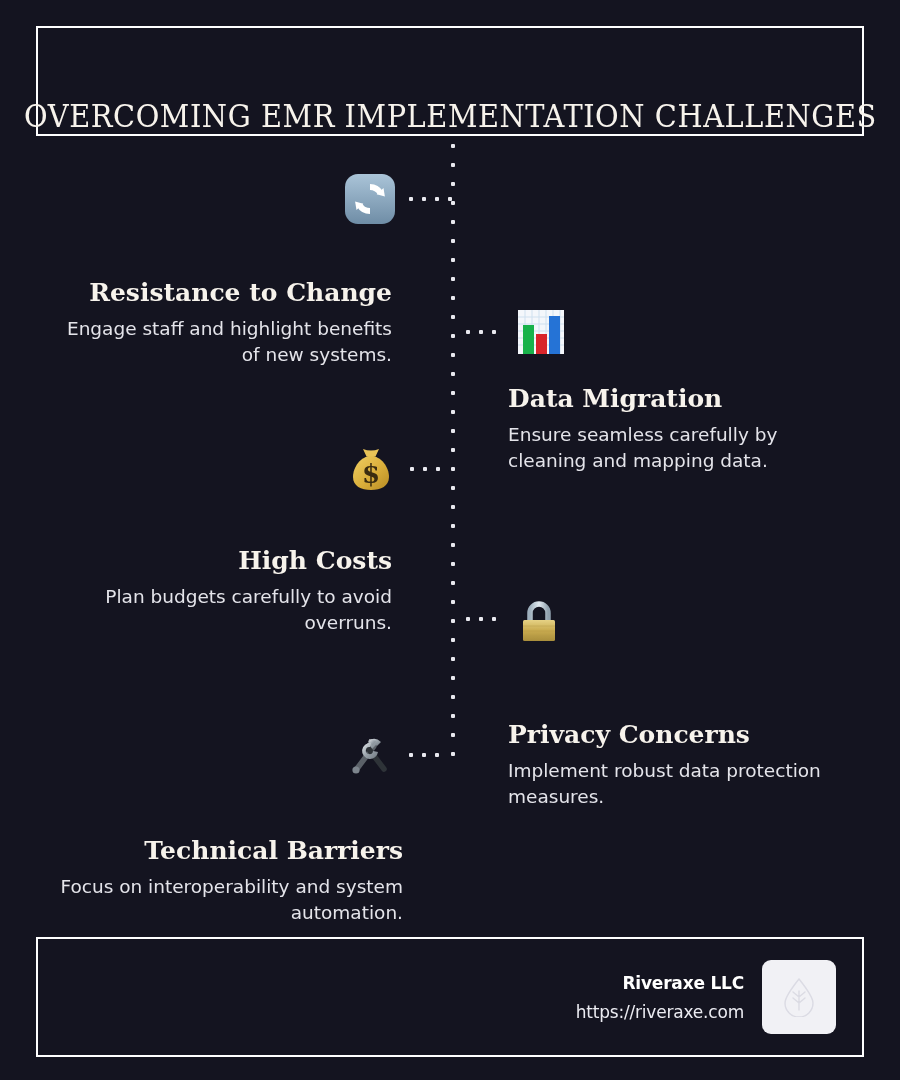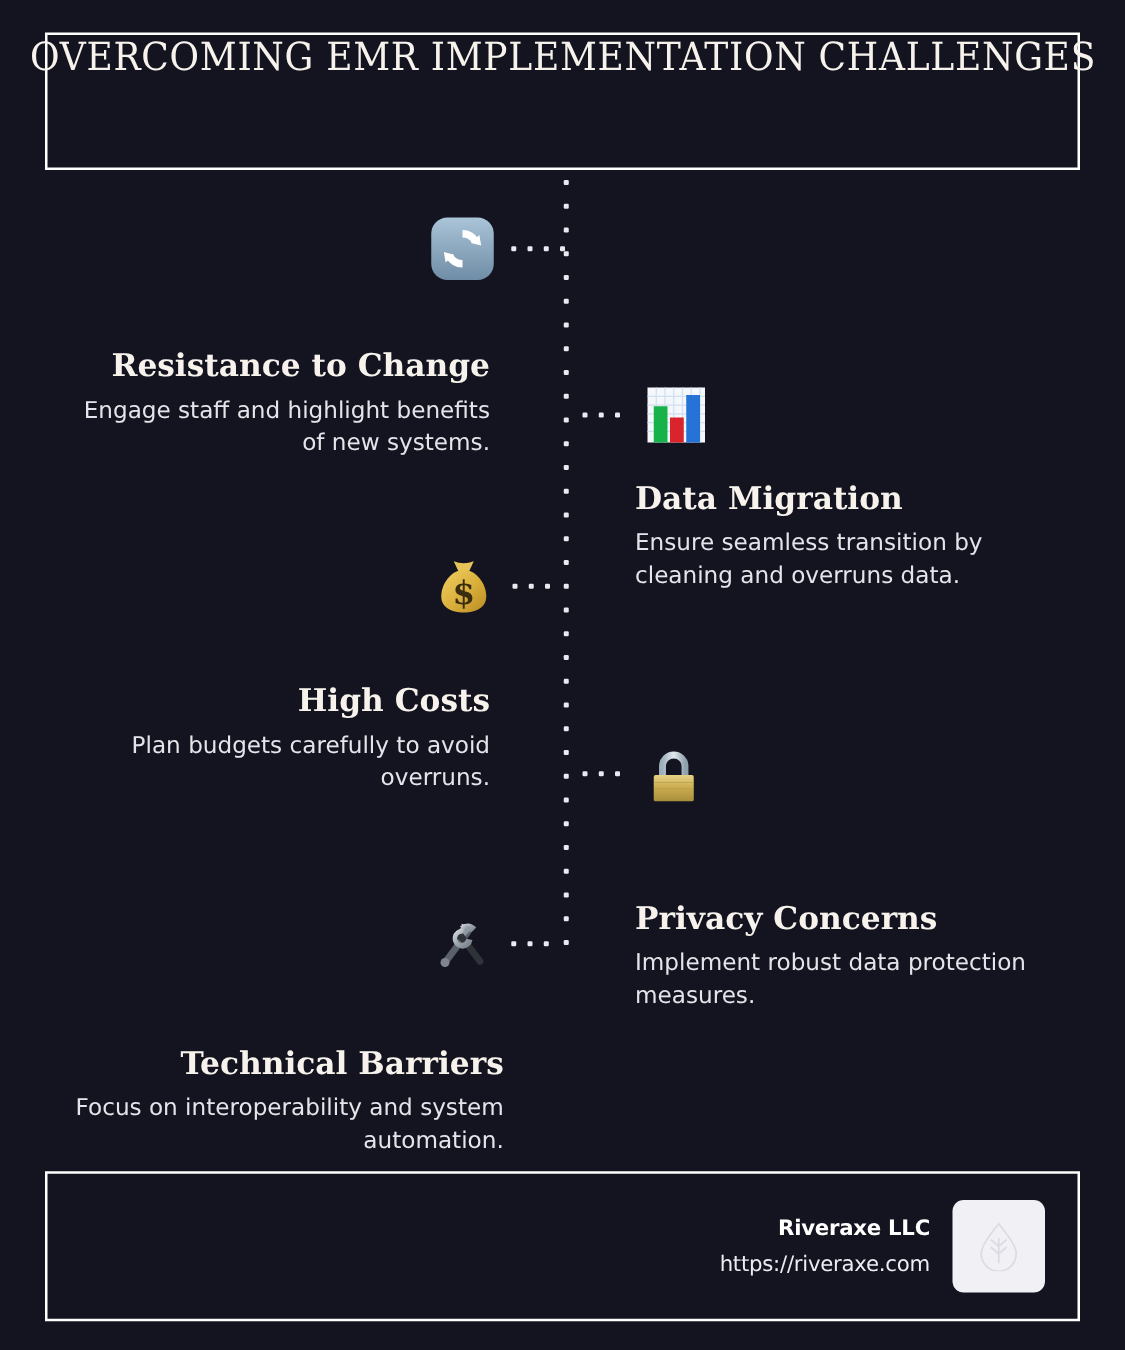--- a/index.html
+++ b/index.html
@@ -25,21 +25,21 @@
   
   .title-box {
     position: absolute;
     left: 36px;
     top: 26px;
     width: 828px;
     height: 110px;
     border: 2px solid #ffffff;
     box-sizing: border-box;
     display: flex;
-    align-items: flex-start;
+    align-items: flex-end;
     justify-content: center;
   }
   .title-text {
     font-family: "DejaVu Serif", "Liberation Serif", serif;
     font-size: 31px;
     letter-spacing: 0.6px;
     color: #f7f3ec;
     text-align: center;
     white-space: nowrap;
     transform: scaleX(0.93);
@@ -246,21 +246,21 @@
       <rect x="34" y="10" width="11" height="38" fill="#2573d6"></rect>
     </svg>
   </div>
   <div class="connector" style="left:466px; top:330px;">
     <span class="cdot"></span>
       <span class="cdot"></span>
       <span class="cdot"></span>
   </div>
   <div class="item-text side-right" style="left:508px; top:368px; width:348px;">
     <p class="heading">Data Migration</p>
-    <p class="desc">Ensure seamless transition by cleaning and overruns data.</p>
+    <p class="desc">Ensure seamless carefully by cleaning and mapping data.</p>
   </div>
 
   <div class="icon-badge" style="left:345px; top:443px;">
     <svg viewBox="0 0 52 52" xmlns="http://www.w3.org/2000/svg">
       <defs>
         <linearGradient id="bagg" x1="0" y1="0" x2="1" y2="1">
           <stop offset="0" stop-color="#f0cf63"></stop>
           <stop offset="0.55" stop-color="#d9ae3a"></stop>
           <stop offset="1" stop-color="#b88c24"></stop>
         </linearGradient>

